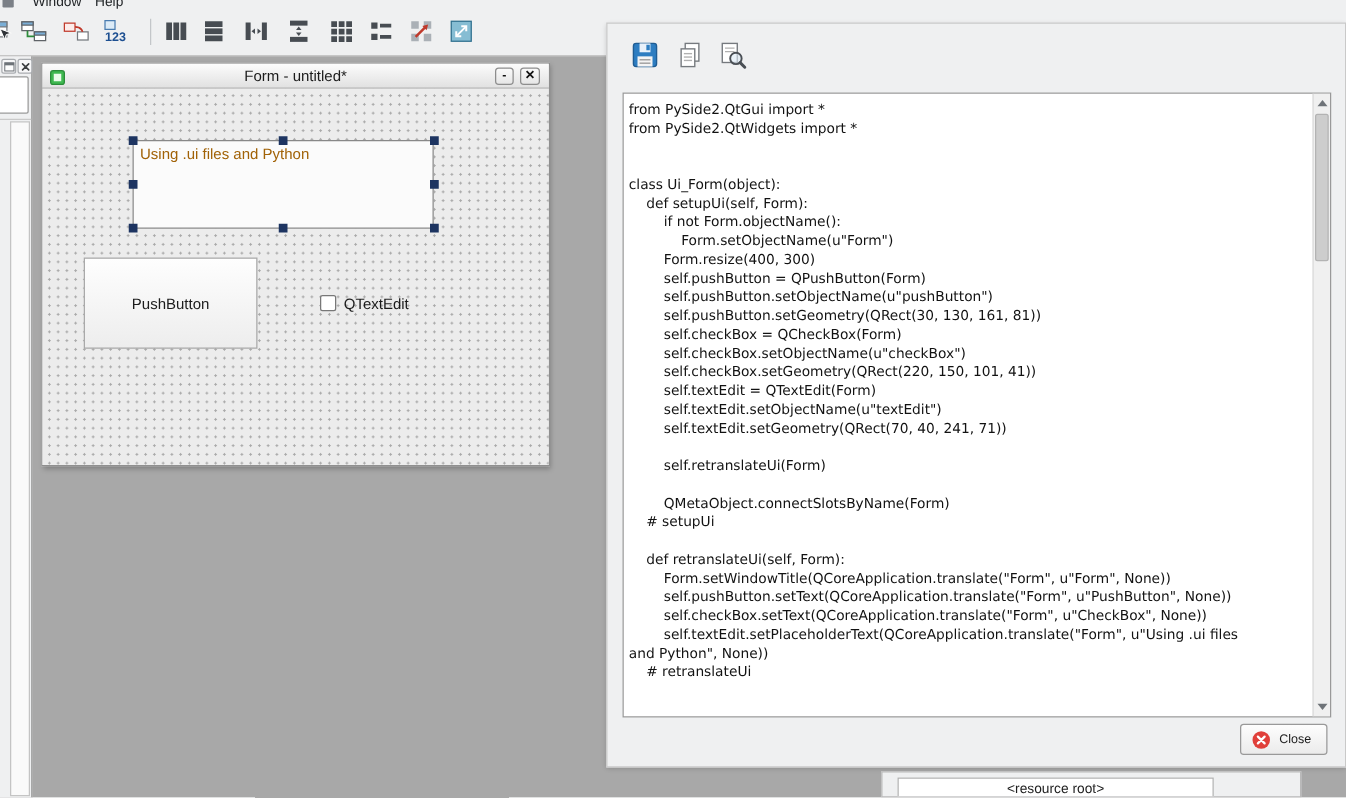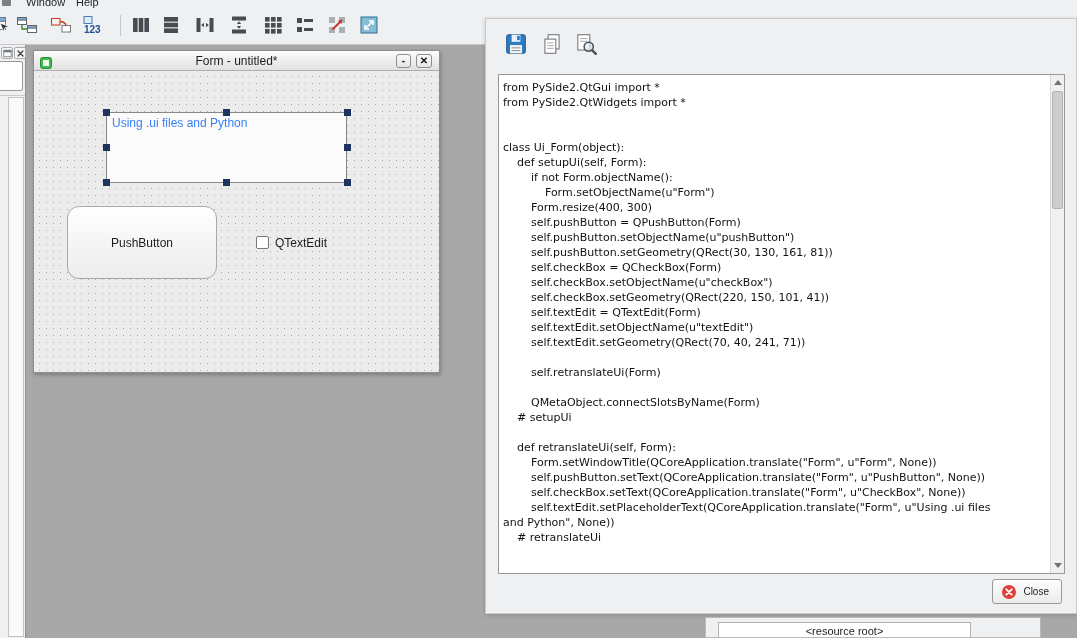--- a/index.html
+++ b/index.html
@@ -53,29 +53,29 @@
              font-weight:bold; line-height:12px; text-align:center; color:#111; }
   .win-btn.minb { right:28px; }
   .win-btn.closeb { right:7px; width:16px; }
   .form-canvas { position:absolute; top:20px; left:0; right:0; bottom:0;
                  background-color:#ececec;
                  background-image:radial-gradient(circle, #a9a9a9 0.8px, transparent 1px);
                  background-size:7px 7px; background-position:2px 2px; }
 
   .w-textedit { position:absolute; left:72px; top:41px; width:241px; height:71px;
                 background:#fbfbfb; border:1px solid #888888; }
-  .te-placeholder { display:block; padding:3px 5px; font-size:12px; color:#3b82f6; }
+  .te-placeholder { display:block; padding:3px 5px; font-size:12px; color:#a16207; }
   .handle { position:absolute; width:7px; height:7px; background:#1d3461; }
   .h-tl { left:69px; top:38px; }  .h-tc { left:189px; top:38px; }  .h-tr { left:310px; top:38px; }
   .h-ml { left:69px; top:73px; }  .h-mr { left:310px; top:73px; }
   .h-bl { left:69px; top:108px; } .h-bc { left:189px; top:108px; } .h-br { left:310px; top:108px; }
 
-  .w-pushbutton { position:absolute; left:33px; top:135px; width:150px; height:73px;
+  .w-pushbutton { position:absolute; left:33px; top:135px; width:139px; height:73px;
                   background:linear-gradient(#fefefe,#ededed); border:1px solid #a9a9a9;
-                  border-radius:12px; display:flex; align-items:center; justify-content:center;
+                  border-radius:0; display:flex; align-items:center; justify-content:center;
                   font-size:12px; color:#1c1c1c; }
   .w-checkbox { position:absolute; left:222px; top:164px; height:15px; display:flex;
                 align-items:center; gap:6px; font-size:12px; color:#1c1c1c; }
   .cb-indicator { width:13px; height:13px; background:#ffffff; border:1px solid #787878;
                   border-radius:2px; }
 
   
   .code-dialog { position:absolute; left:485px; top:18px; width:592px; height:596px;
                  background:#eff0f1; border:1px solid #c9c9c9;
                  box-shadow:0 1px 4px rgba(0,0,0,.18); }

